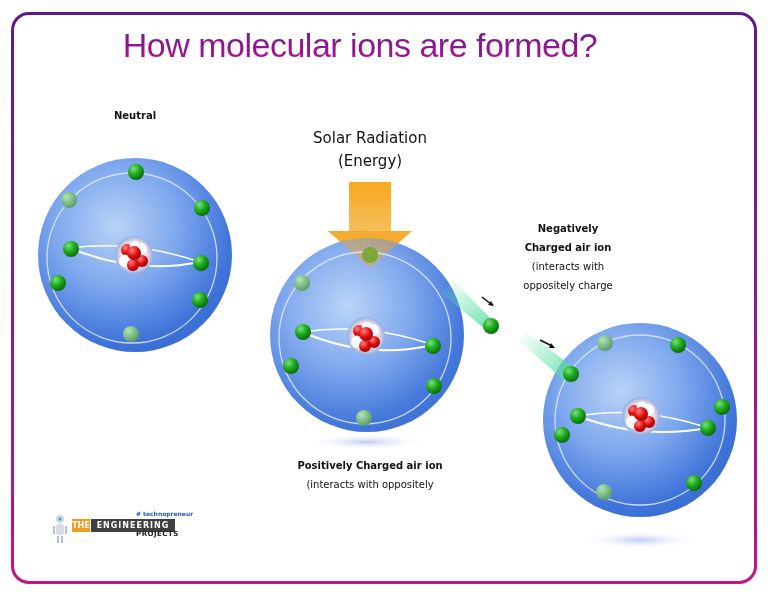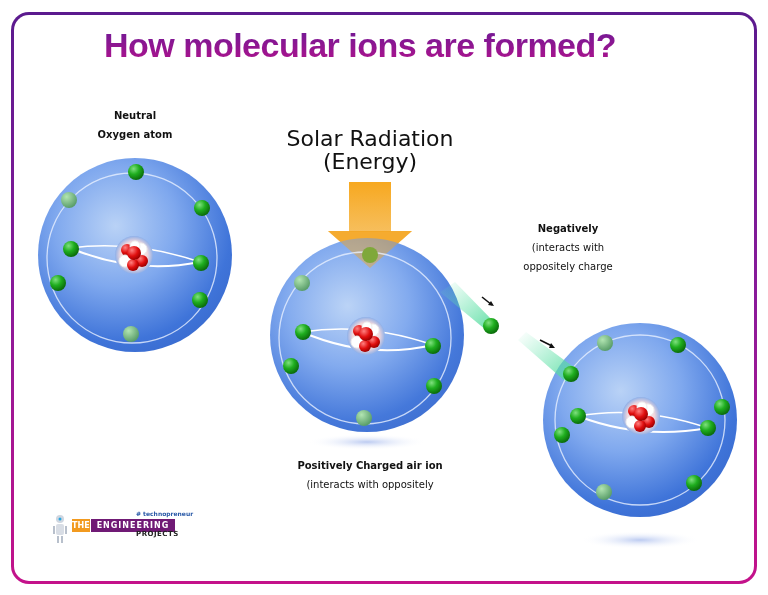--- a/index.html
+++ b/index.html
@@ -1,27 +1,27 @@
 <!DOCTYPE html>
 <html><head>
 <meta charset="utf-8">
 <style>
   html,body{margin:0;padding:0;background:#fff;}
   body{width:768px;height:595px;position:relative;overflow:hidden;font-family:"DejaVu Sans","Liberation Sans",sans-serif;}
   .frame{position:absolute;left:11px;top:12px;width:740px;height:566px;border-radius:18px;border:3px solid transparent;
     background:linear-gradient(#fff,#fff) padding-box, linear-gradient(180deg,#5b1a8e 0%,#8a1a9a 50%,#c4128a 100%) border-box;}
-  .title{position:absolute;left:0;top:26px;width:720px;text-align:center;font-family:"Liberation Sans",sans-serif;font-weight:bold;font-size:34px;letter-spacing:-0.5px;
+  .title{position:absolute;left:0;top:26px;width:720px;text-align:center;font-family:"Liberation Sans",sans-serif;font-weight:normal;font-size:34px;letter-spacing:-0.5px;
     background:linear-gradient(180deg,#6a1a96 0%,#b4128c 100%);-webkit-background-clip:text;background-clip:text;color:transparent;}
   .lbl{position:absolute;text-align:center;color:#111;font-size:10px;line-height:19px;}
   .b{font-weight:bold;}
   svg.d{position:absolute;left:0;top:0;}
   .logo{position:absolute;left:50px;top:508px;width:130px;height:40px;}
   .logo .tag{position:absolute;left:86px;top:2px;font-size:6px;color:#2a5aa8;font-weight:bold;white-space:nowrap;}
   .logo .the{position:absolute;left:22px;top:11px;width:18px;height:13px;background:#f29a1f;color:#fff;font-size:8px;font-weight:bold;line-height:13px;}
-  .logo .eng{position:absolute;left:41px;top:11px;width:84px;height:13px;background:#701a75;color:#fff;font-size:8px;font-weight:bold;text-align:center;line-height:13px;letter-spacing:1px;}
+  .logo .eng{position:absolute;left:41px;top:11px;width:84px;height:13px;background:#404040;color:#fff;font-size:8px;font-weight:bold;text-align:center;line-height:13px;letter-spacing:1px;}
   .logo .proj{position:absolute;left:86px;top:22px;font-size:7px;font-weight:bold;color:#222;letter-spacing:0.5px;}
   .logo .robot{position:absolute;left:2px;top:6px;width:16px;height:30px;}
 </style>
 </head>
 <body>
 
 <div class="frame"></div>
 <div class="title">How molecular ions are formed?</div>
 
 <svg class="d" width="768" height="595" viewBox="0 0 768 595">
@@ -138,30 +138,30 @@
     <circle cx="562" cy="435" r="8" fill="url(#el)"></circle>
     <circle cx="694" cy="483" r="8" fill="url(#el)"></circle>
     <circle cx="604" cy="492" r="8" fill="url(#elf)"></circle>
     <line x1="540" y1="340" x2="552" y2="346" stroke="#111" stroke-width="1.6"></line>
     <polygon points="555,348 549,348 551,343" fill="#111"></polygon>
   </g>
 </svg>
 
 <div class="lbl b" style="left:40px;top:106px;width:190px;">
   <div>Neutral</div>
-  <div>Oxygen atom</div>
 </div>
 
-<div class="lbl" style="left:270px;top:127px;width:200px;font-size:22px;line-height:23px;">
+<div class="lbl" style="left:270px;top:127px;width:200px;font-size:15px;line-height:23px;">
   <div>Solar Radiation</div>
   <div>(Energy)</div>
 </div>
 
 <div class="lbl" style="left:478px;top:187px;width:180px;margin-top:32px;">
   <div class="b">Negatively</div>
+  <div class="b">Charged air ion</div>
   <div>(interacts with</div>
   <div>oppositely charge</div>
 </div>
 
 <div class="lbl" style="left:240px;top:456px;width:260px;">
   <div class="b">Positively Charged air ion</div>
   <div>(interacts with oppositely</div>
 </div>
 
 <div class="logo">

